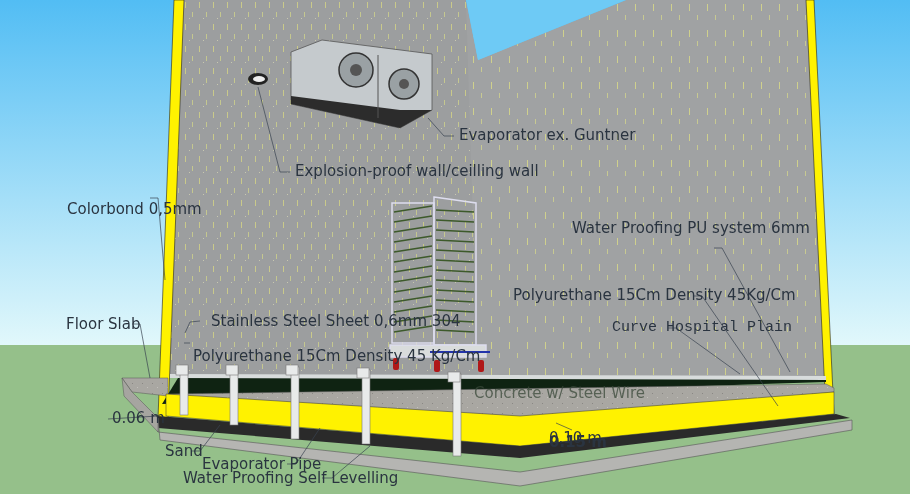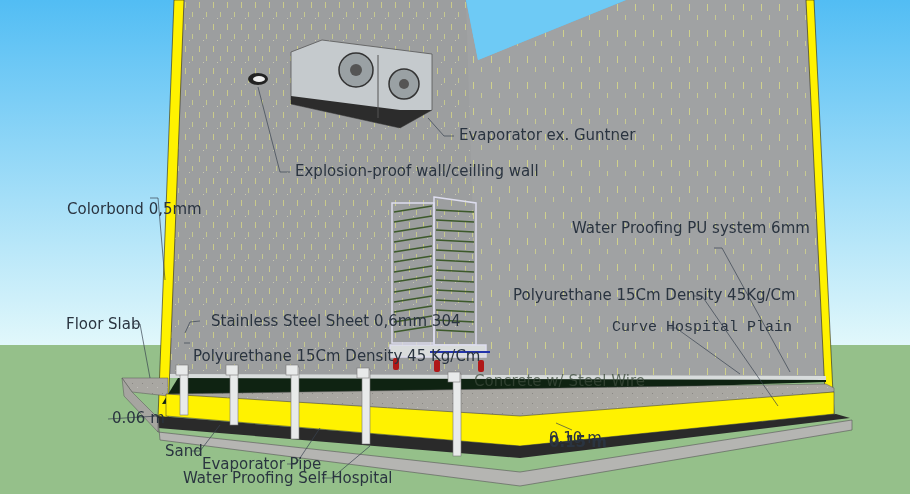--- a/index.html
+++ b/index.html
@@ -1,20 +1,20 @@
 <!DOCTYPE html>
 <html><head>
 <meta charset="utf-8">
 <style>
   html, body { margin:0; padding:0; }
   body { width:910px; height:494px; overflow:hidden; position:relative;
          font-family:"DejaVu Sans", sans-serif; }
   #scene { position:absolute; left:0; top:0; width:910px; height:494px; }
   .lbl { position:absolute; font-size:15px; color:#2a3440; white-space:nowrap; line-height:11px; }
-  .lbl.faint { color:#3b4a3b; opacity:0.75; }
+  .lbl.faint { color:#3b4a3b; opacity:0.75;margin-top:12px; }
 </style>
 </head>
 <body>
 
 <svg id="scene" viewBox="0 0 910 494" xmlns="http://www.w3.org/2000/svg">
   <defs>
     <linearGradient id="sky" x1="0" y1="0" x2="0" y2="1">
       <stop offset="0" stop-color="#52bdf4"></stop>
       <stop offset="1" stop-color="#e2f8fb"></stop>
     </linearGradient>
@@ -152,13 +152,13 @@
 <div class="lbl" style="left:295px;top:166px;">Explosion-proof wall/ceilling wall</div>
 <div class="lbl" style="left:572px;top:223px;">Water Proofing PU system 6mm</div>
 <div class="lbl" style="left:513px;top:290px;">Polyurethane 15Cm Density 45Kg/Cm</div>
 <div class="lbl" style="left:612px;top:322px;font-family:Liberation Mono, monospace;">Curve Hospital Plain</div>
 <div class="lbl faint" style="left:474px;top:376px;">Concrete w/ Steel Wire</div>
 <div class="lbl" style="left:549px;top:433px;">0.10 m</div>
 <div class="lbl" style="left:549px;top:437px;font-weight:bold;">0.15 m</div>
 <div class="lbl" style="left:112px;top:413px;">0.06 m</div>
 <div class="lbl" style="left:165px;top:446px;">Sand</div>
 <div class="lbl" style="left:202px;top:459px;">Evaporator Pipe</div>
-<div class="lbl" style="left:183px;top:473px;">Water Proofing Self Hospital</div>
+<div class="lbl" style="left:183px;top:473px;">Water Proofing Self Levelling</div>
 
 </body></html>

